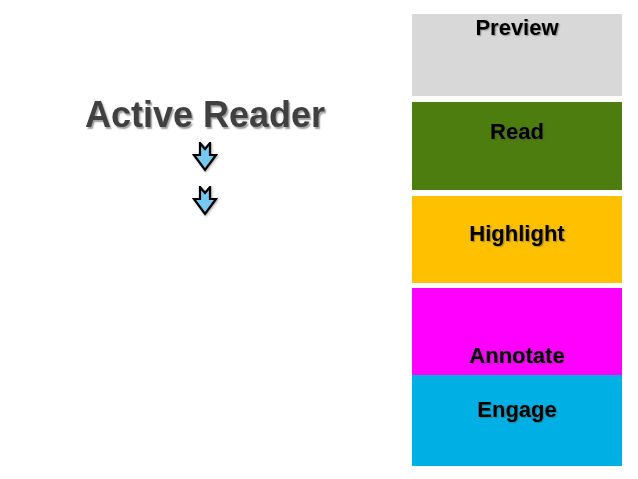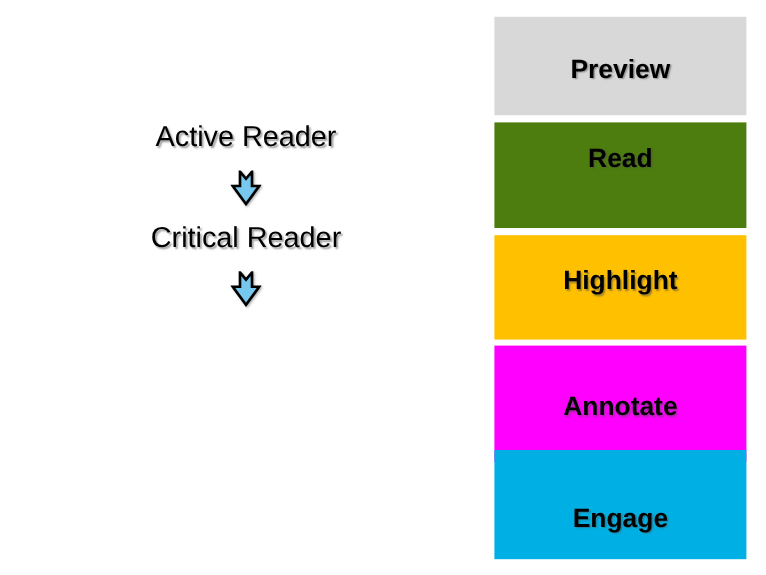--- a/index.html
+++ b/index.html
@@ -30,23 +30,23 @@
     position: absolute;
     left: 20px;
     top: 95px;
     width: 370px;
     display: flex;
     flex-direction: column;
     align-items: center;
   }
 
   .stage-label {
-    font-size: 24px;
-    font-weight: normal;
-    color: #000000;
+    font-size: 36px;
+    font-weight: bold;
+    color: #404040;
     letter-spacing: 0px;
     line-height: 40px;
     white-space: nowrap;
     text-align: center;
     text-shadow: 1.5px 1.5px 1.5px rgba(80,80,80,0.55);
   }
 
   .arrow-row {
     height: 44px;
     display: flex;
@@ -80,44 +80,43 @@
 
   .step-label {
     font-size: 22px;
     font-weight: bold;
     color: #000000;
     line-height: 27px;
     text-shadow: 1.2px 1.2px 1.2px rgba(80,80,80,0.5);
   }
 
   
-  #step-0 { top: 0px;   height: 82px; align-items: flex-start; padding-top: 30px; }
+  #step-0 { top: 0px;   height: 82px; align-items: flex-start; }
   #step-1 { top: 88px;  height: 88px; align-items: flex-start; padding-top: 16px; }
   #step-2 { top: 182px; height: 87px; align-items: flex-start; padding-top: 24px; }
-  #step-3 { top: 274px; height: 97px; align-items: flex-start; padding-top: 37px; }
-  #step-4 { top: 361px; height: 91px; align-items: flex-start; padding-top: 43px; }
+  #step-3 { top: 274px; height: 97px; align-items: center; padding-top: 37px; }
+  #step-4 { top: 361px; height: 91px; align-items: flex-start; padding-top: 21px; }
 </style>
 </head>
 <body>
 
 <div id="slide">
 
   <div id="progression">
 
     <div class="stage-label">Active Reader</div>
 
     <div class="arrow-row">
       <span>
         <svg width="26" height="30" viewBox="0 0 26 30" xmlns="http://www.w3.org/2000/svg">
           <path d="M8 1 L8 13 L2 13 L13 28 L24 13 L18 13 L18 1 L13 7 Z" fill="#76c8ee" stroke="#000000" stroke-width="2.2" stroke-linejoin="miter"></path>
         </svg>
       </span>
     </div>
 
-    <div class="stage-label">Critical Reader</div>
 
     <div class="arrow-row">
       <span>
         <svg width="26" height="30" viewBox="0 0 26 30" xmlns="http://www.w3.org/2000/svg">
           <path d="M8 1 L8 13 L2 13 L13 28 L24 13 L18 13 L18 1 L13 7 Z" fill="#76c8ee" stroke="#000000" stroke-width="2.2" stroke-linejoin="miter"></path>
         </svg>
       </span>
     </div>
 
   </div>

